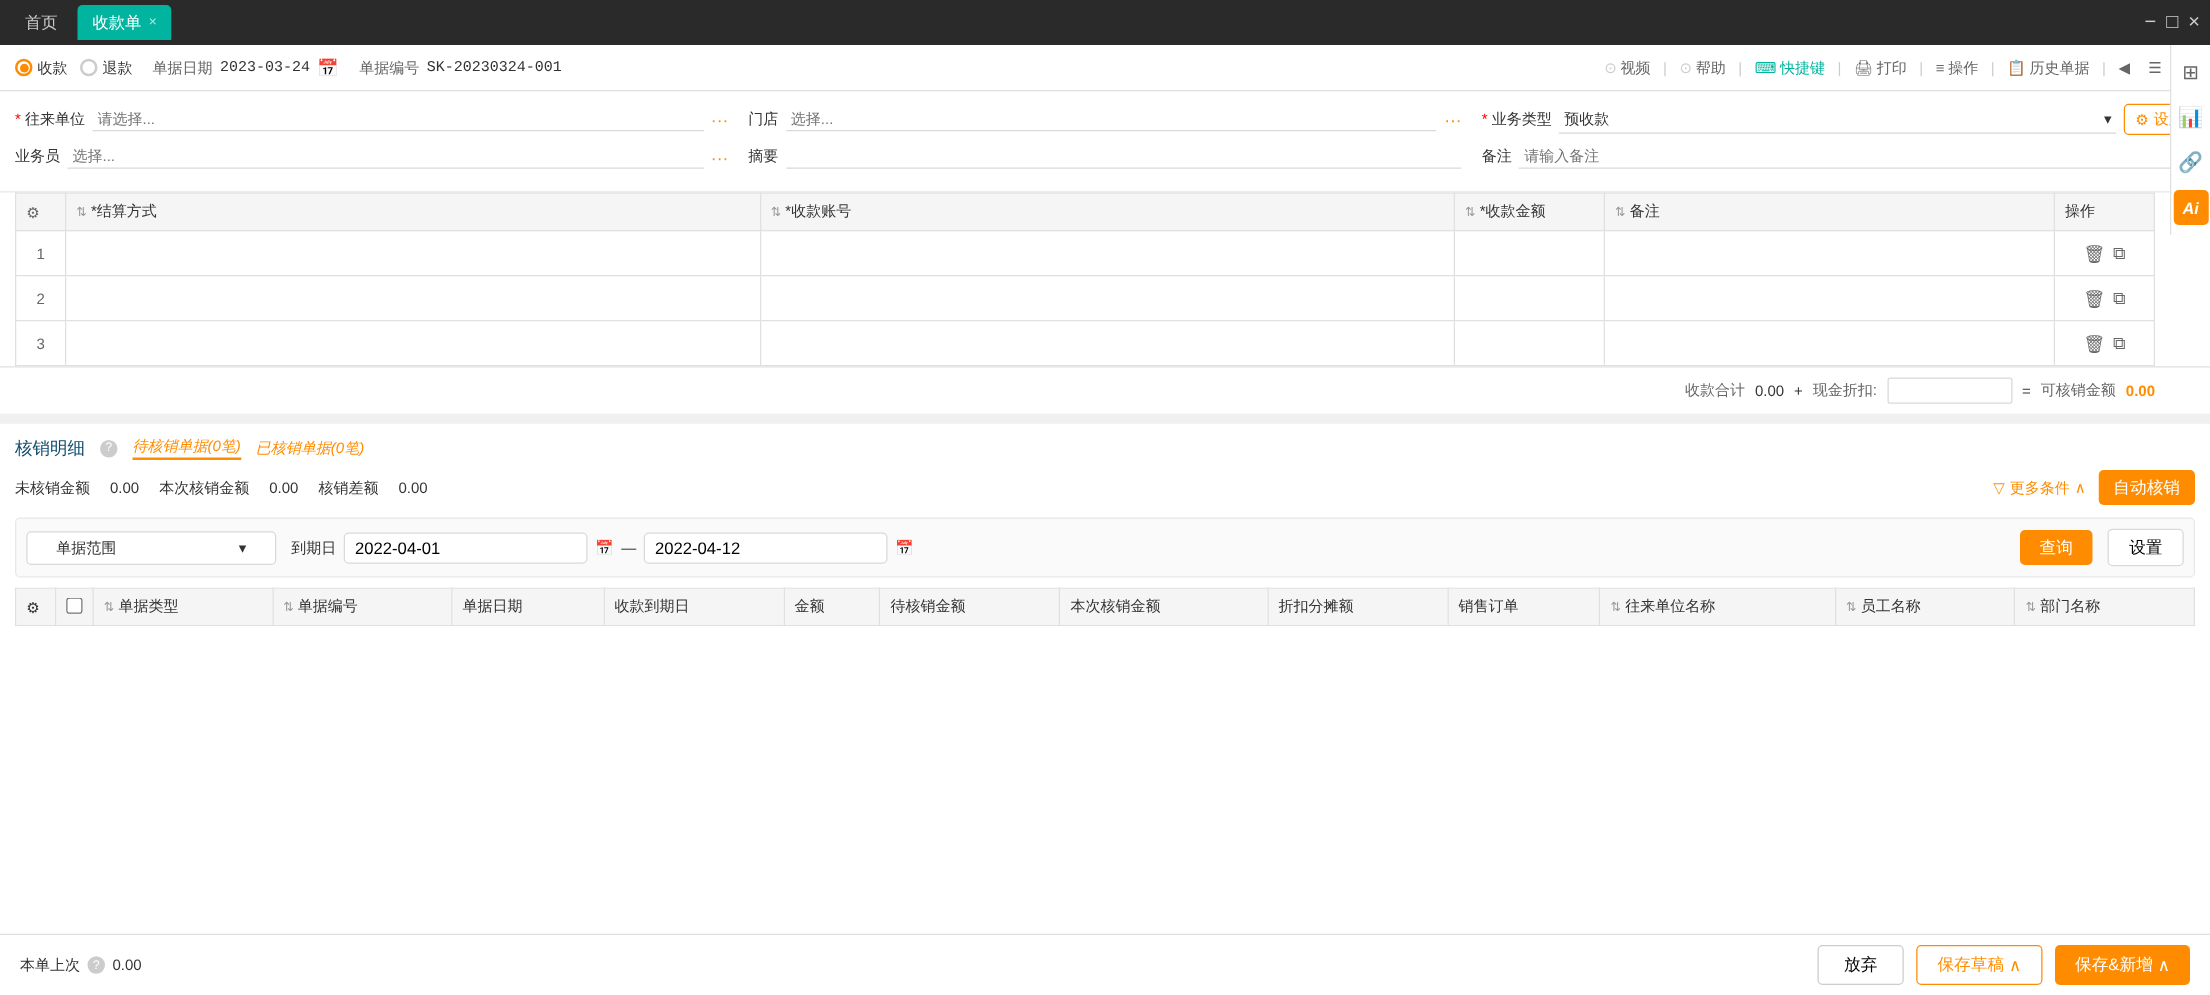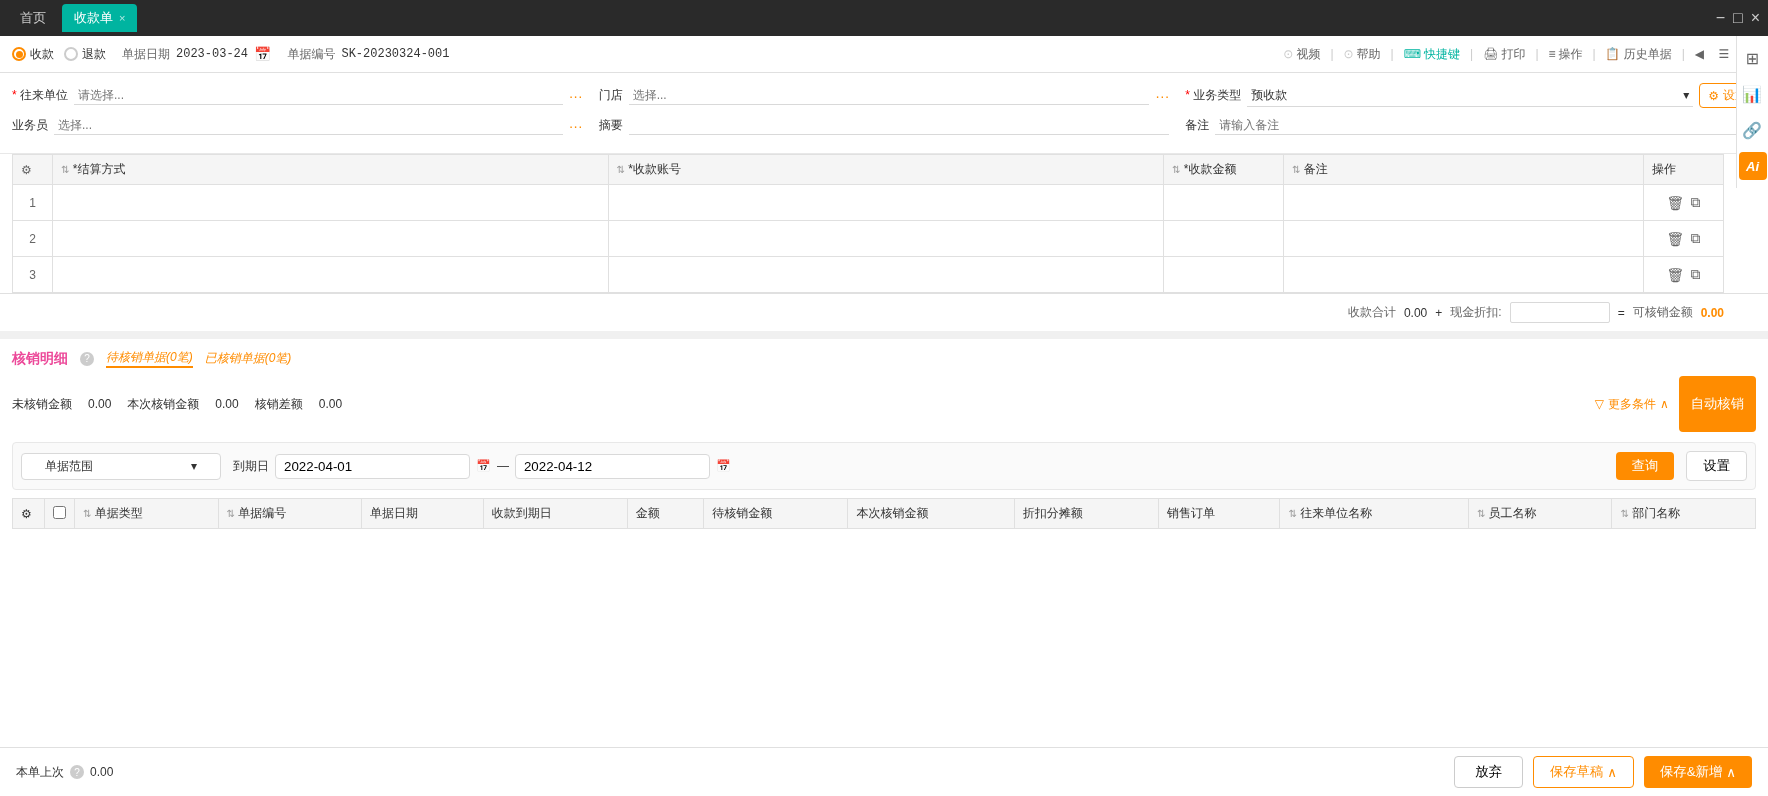--- a/index.html
+++ b/index.html
@@ -85,29 +85,29 @@
       gap: 8px; border-top: 1px solid #e0e0e0; background: #fff; font-size: 12px;
     }
     .summary-label { color: #666; }
     .summary-value { color: #333; }
     .summary-orange { color: #ff8c00; font-weight: bold; }
     .summary-input { width: 100px; border: 1px solid #d9d9d9; padding: 2px 6px; border-radius: 2px; }
 
     
     .reconcile-section { background: #fff; border-top: 8px solid #f0f0f0; padding: 10px 12px; }
     .reconcile-header { display: flex; align-items: center; gap: 12px; margin-bottom: 8px; }
-    .reconcile-title { font-size: 14px; font-weight: bold; color: #ec4899; }
+    .reconcile-title { font-size: 14px; font-weight: normal; color: #0c4a6e; }
     .reconcile-tab { color: #ff8c00; cursor: pointer; font-size: 12px; font-style: italic; }
     .reconcile-tab.active { border-bottom: 2px solid #ff8c00; }
     .info-icon { width: 14px; height: 14px; border-radius: 50%; background: #ccc; color: #fff; display: inline-flex; align-items: center; justify-content: center; font-size: 10px; }
 
     .reconcile-summary { display: flex; align-items: center; gap: 16px; margin-bottom: 10px; font-size: 12px; }
     .reconcile-right { margin-left: auto; display: flex; align-items: center; gap: 10px; }
     .filter-btn { display: flex; align-items: center; gap: 4px; color: #ff8c00; cursor: pointer; }
-    .auto-btn { background: #ff8c00; color: #fff; border: none; border-radius: 4px; padding: 19px 12px; cursor: pointer; }
+    .auto-btn { background: #ff8c00; color: #fff; border: none; border-radius: 4px; padding: 5px 12px; cursor: pointer; }
 
     .filter-row { display: flex; align-items: center; gap: 12px; padding: 8px; border: 1px solid #e8e8e8; border-radius: 4px; background: #fafafa; }
     .filter-select { display: flex; align-items: center; gap: 4px; border: 1px solid #d9d9d9; padding: 4px 23px; border-radius: 4px; background: #fff; flex: 1; max-width: 200px; }
     .date-range { display: flex; align-items: center; gap: 6px; }
     .date-input { border: 1px solid #d9d9d9; padding: 4px 8px; border-radius: 4px; background: #fff; }
     .query-btn { background: #ff8c00; color: #fff; border: none; border-radius: 4px; padding: 5px 16px; cursor: pointer; margin-left: auto; }
     .setting-btn2 { border: 1px solid #d9d9d9; background: #fff; border-radius: 4px; padding: 5px 16px; cursor: pointer; }
 
     
     .bottom-table { width: 100%; border-collapse: collapse; font-size: 12px; }

